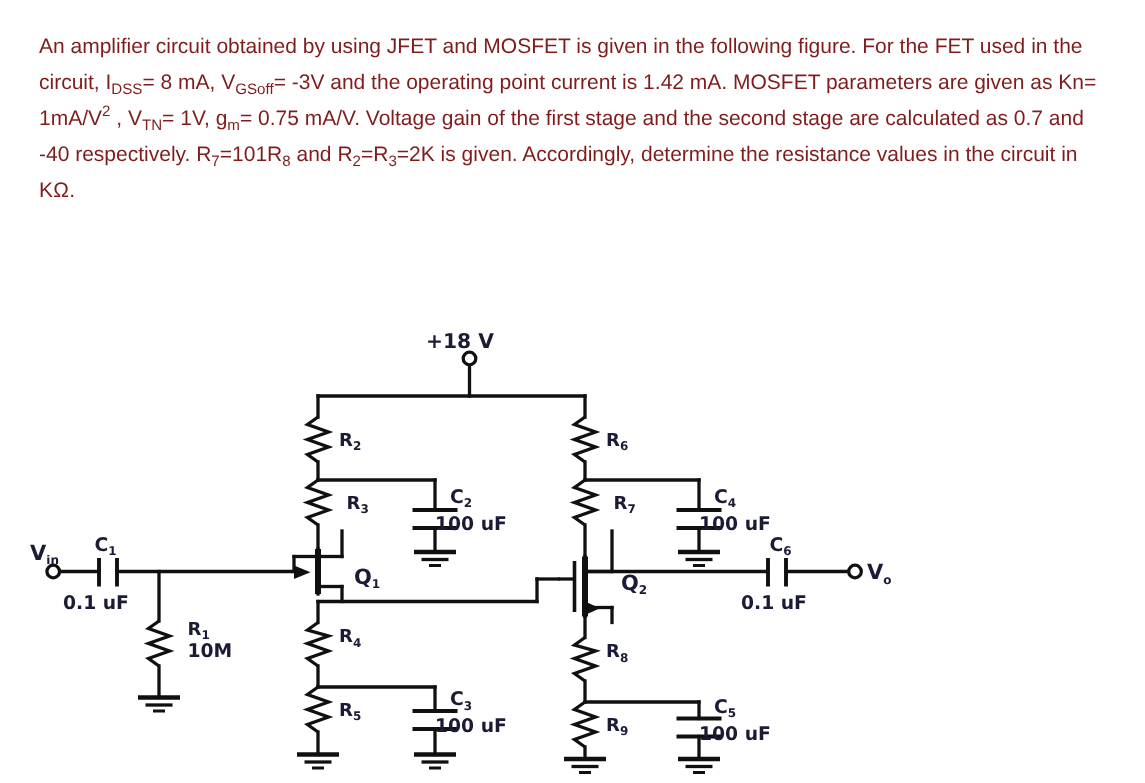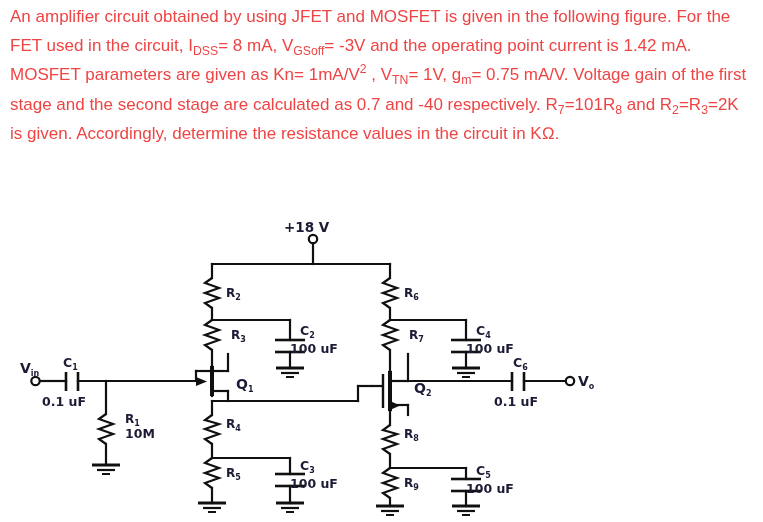--- a/index.html
+++ b/index.html
@@ -16,24 +16,24 @@
     left:10px; top:2px;
     width:745px;
   }
   #qnum{
     font-size:14.5px;
     line-height:1.5;
     color:#141414;
     margin:0 0 10px 0;
   }
   #qbody{
-    font-size:17px;
+    font-size:14px;
     line-height:1.72;
-    color:#ef4444;
-    margin:0;
+    color:#7f1d1d;
+    margin:16px;
   }
   #qbody sub{font-size:0.72em; line-height:0;}
   #qbody sup{font-size:0.72em; line-height:0;}
   #circuit-wrap{
     position:absolute;
     left:0; top:215px;
     width:696px; height:307px;
   }
   svg{display:block;}
   .lbl{

